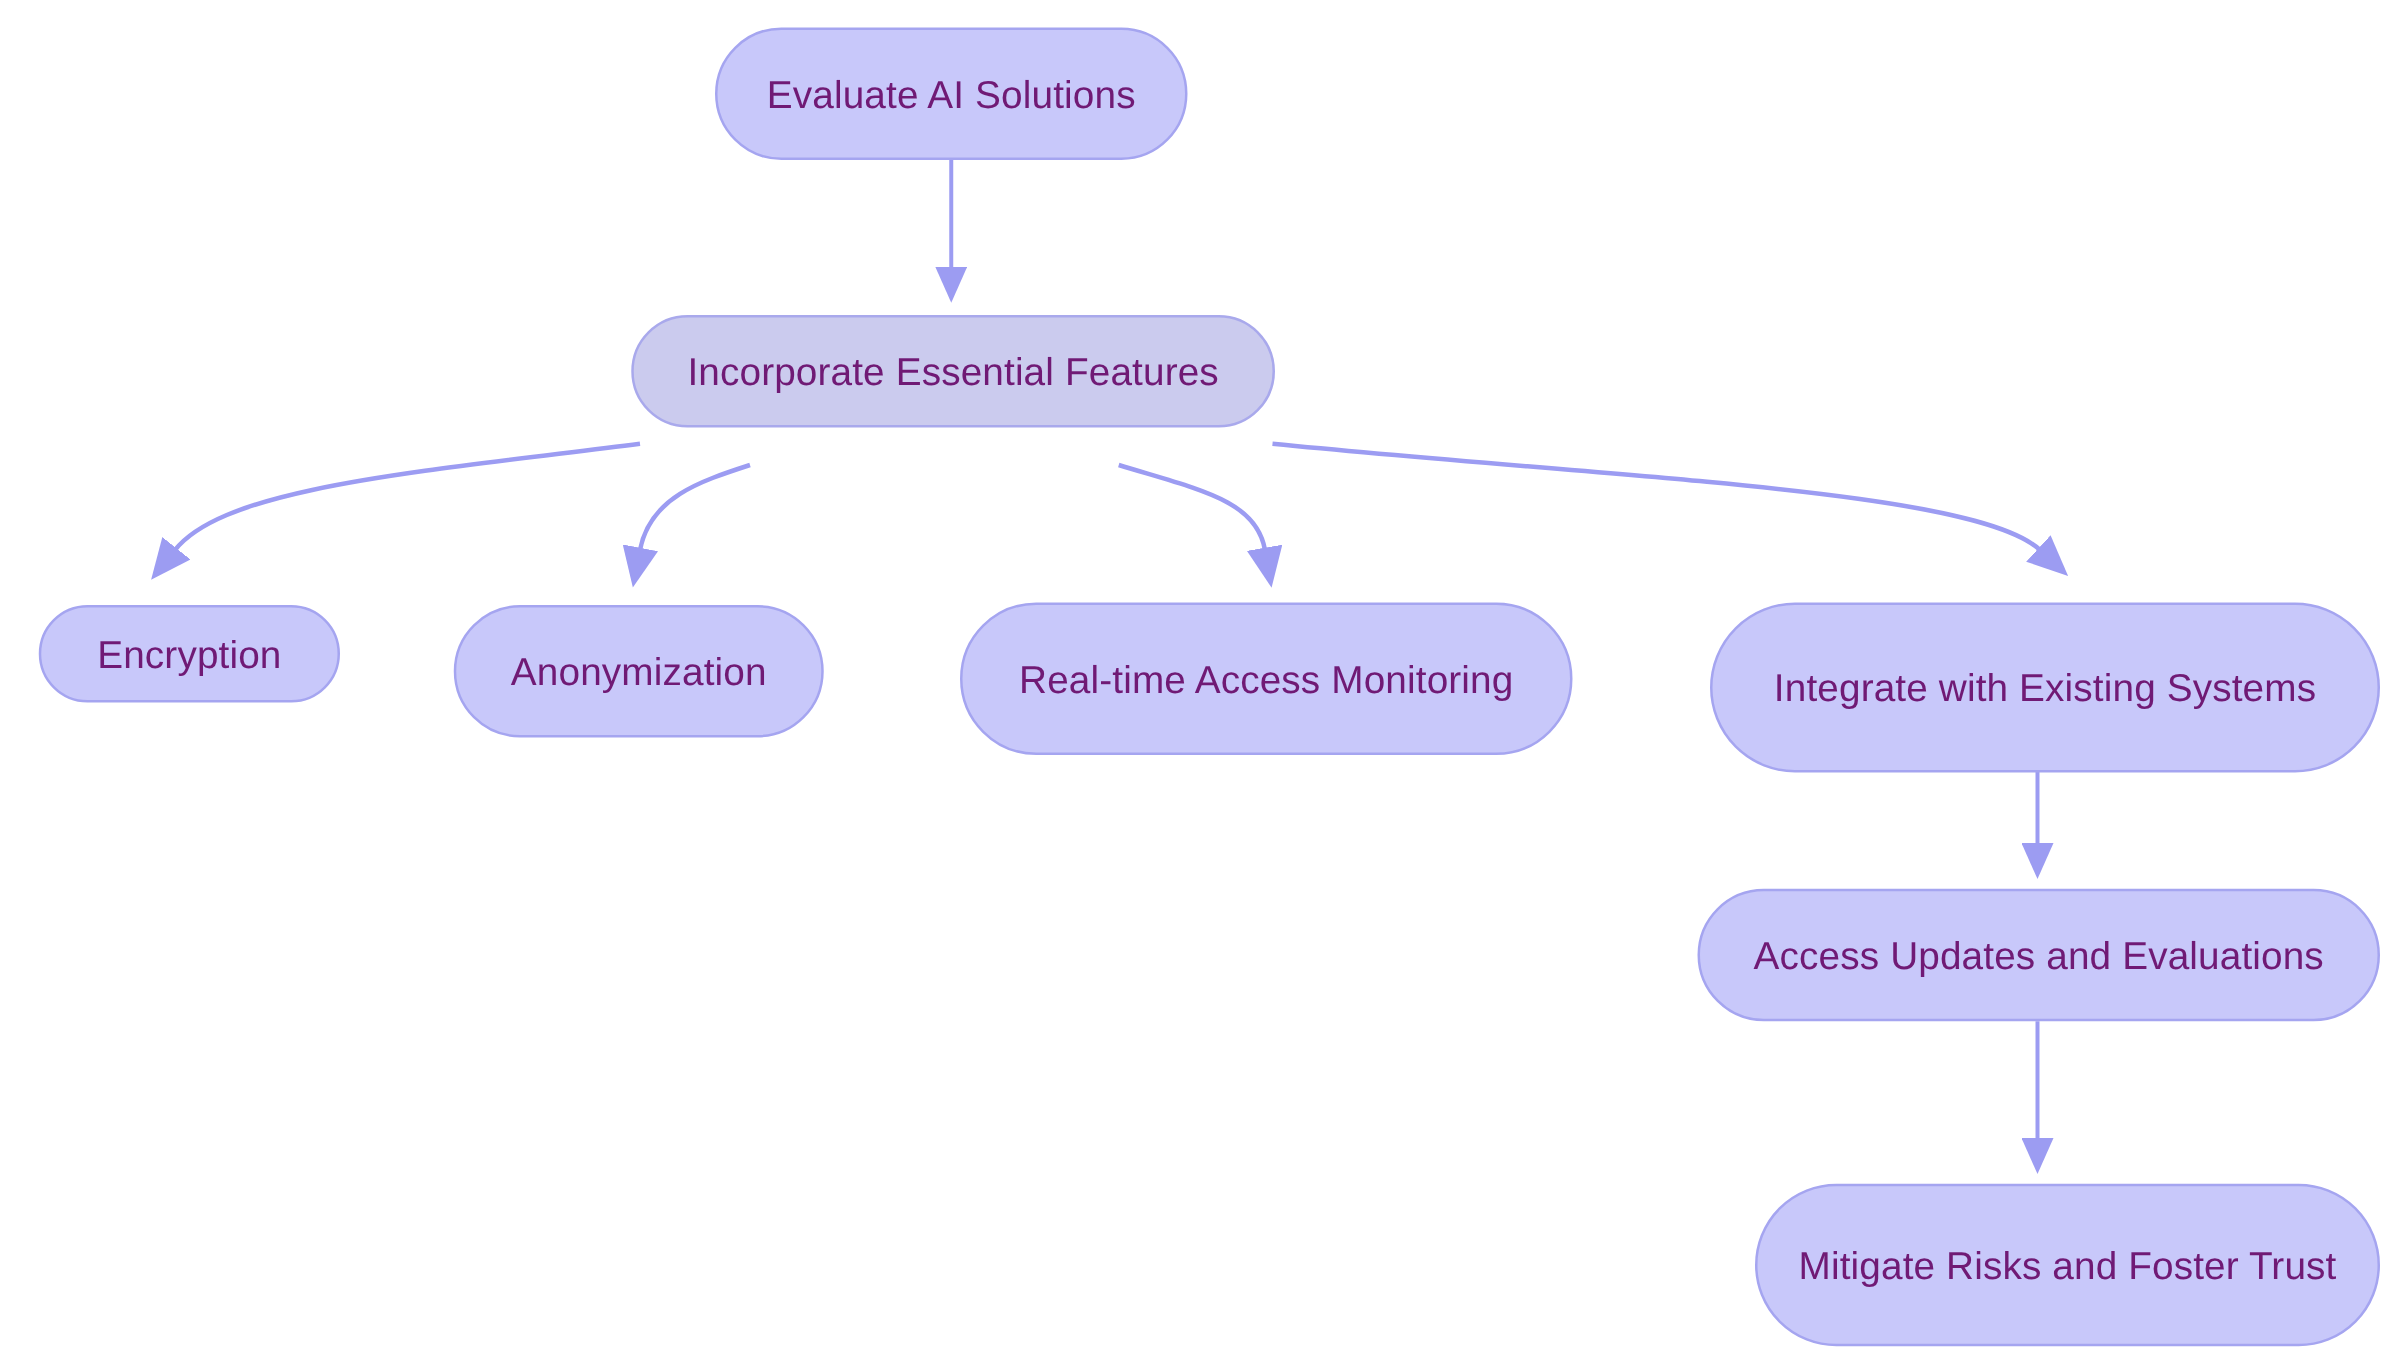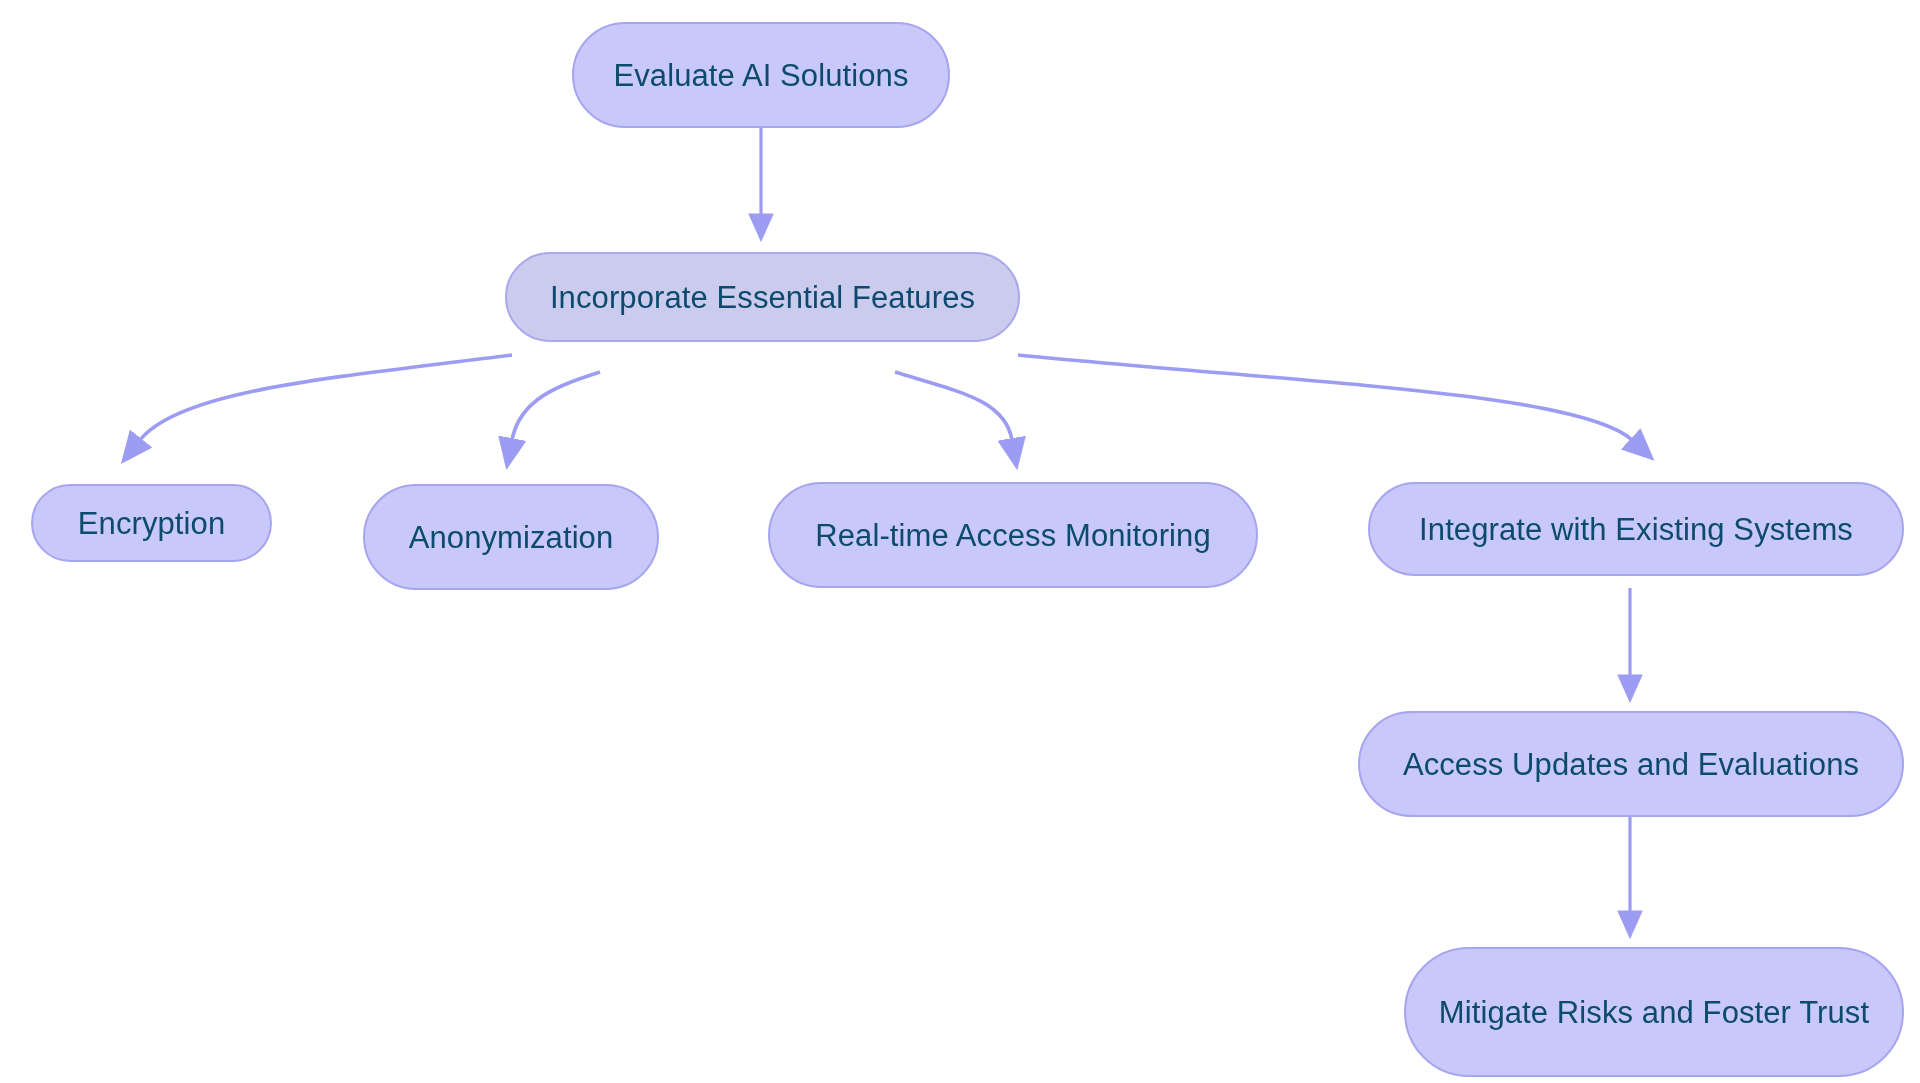--- a/index.html
+++ b/index.html
@@ -28,21 +28,21 @@
   }
   .node {
     position: absolute;
     box-sizing: border-box;
     display: flex;
     align-items: center;
     justify-content: center;
     background: #c8c8fa;
     border: 2px solid #a5a5f0;
     border-radius: 999px;
-    color: #0c4a6e;
+    color: #701a75;
     font-size: 31px;
     font-weight: 400;
     letter-spacing: 0.1px;
     line-height: 1;
     white-space: nowrap;
     z-index: 2;
   }
   .node.muted {
     background: #cbcbee;
     border-color: #a9a9ec;
@@ -101,25 +101,25 @@
   </div>
 
   <div class="node" id="node-encryption" style="left: 31px; top: 484px; width: 241px; height: 78px;">
     <span class="node-label">Encryption</span>
   </div>
 
   <div class="node" id="node-anonymization" style="left: 363px; top: 484px; width: 296px; height: 106px; text-align: right;">
     <span class="node-label">Anonymization</span>
   </div>
 
-  <div class="node" id="node-monitoring" style="left: 768px; top: 482px; width: 490px; height: 106px;">
+  <div class="node" id="node-monitoring" style="left: 768px; top: 482px; width: 490px; height: 122px;">
     <span class="node-label">Real-time Access Monitoring</span>
   </div>
 
-  <div class="node" id="node-integrate" style="left: 1368px; top: 482px; width: 536px; height: 94px;">
+  <div class="node" id="node-integrate" style="left: 1368px; top: 482px; width: 536px; height: 136px;">
     <span class="node-label">Integrate with Existing Systems</span>
   </div>
 
   <div class="node" id="node-updates" style="left: 1358px; top: 711px; width: 546px; height: 106px;">
     <span class="node-label">Access Updates and Evaluations</span>
   </div>
 
   <div class="node" id="node-mitigate" style="left: 1404px; top: 947px; width: 500px; height: 130px;">
     <span class="node-label">Mitigate Risks and Foster Trust</span>
   </div>

